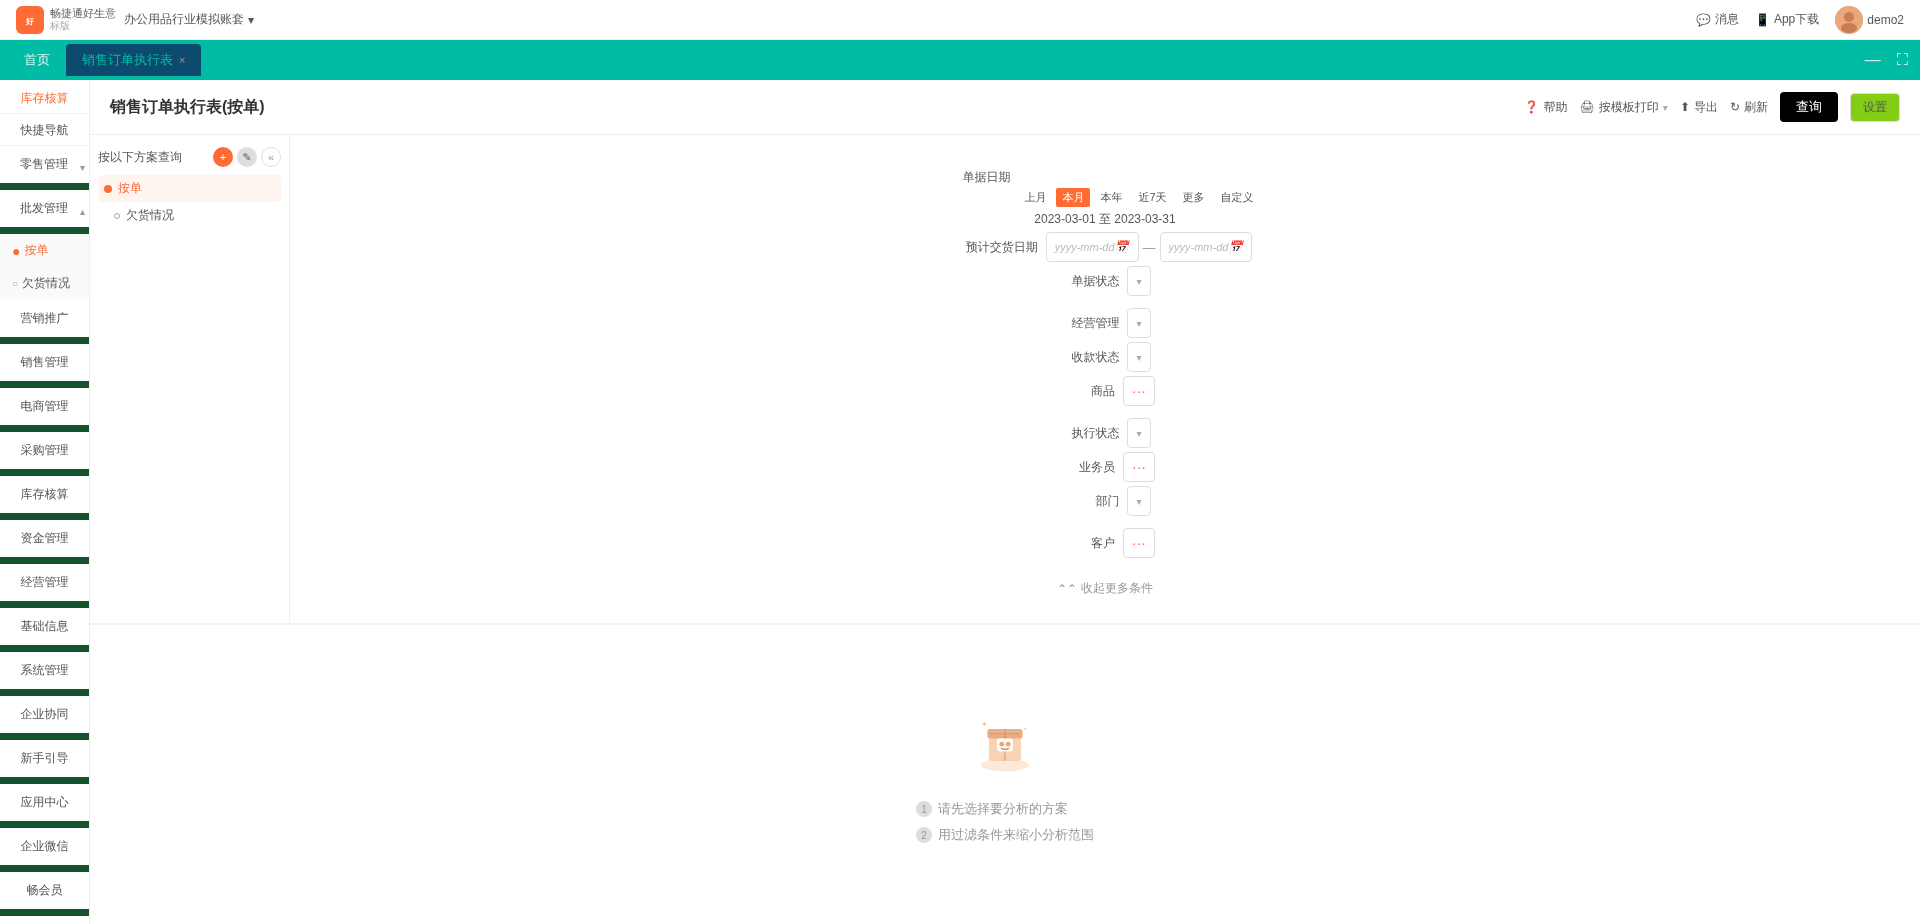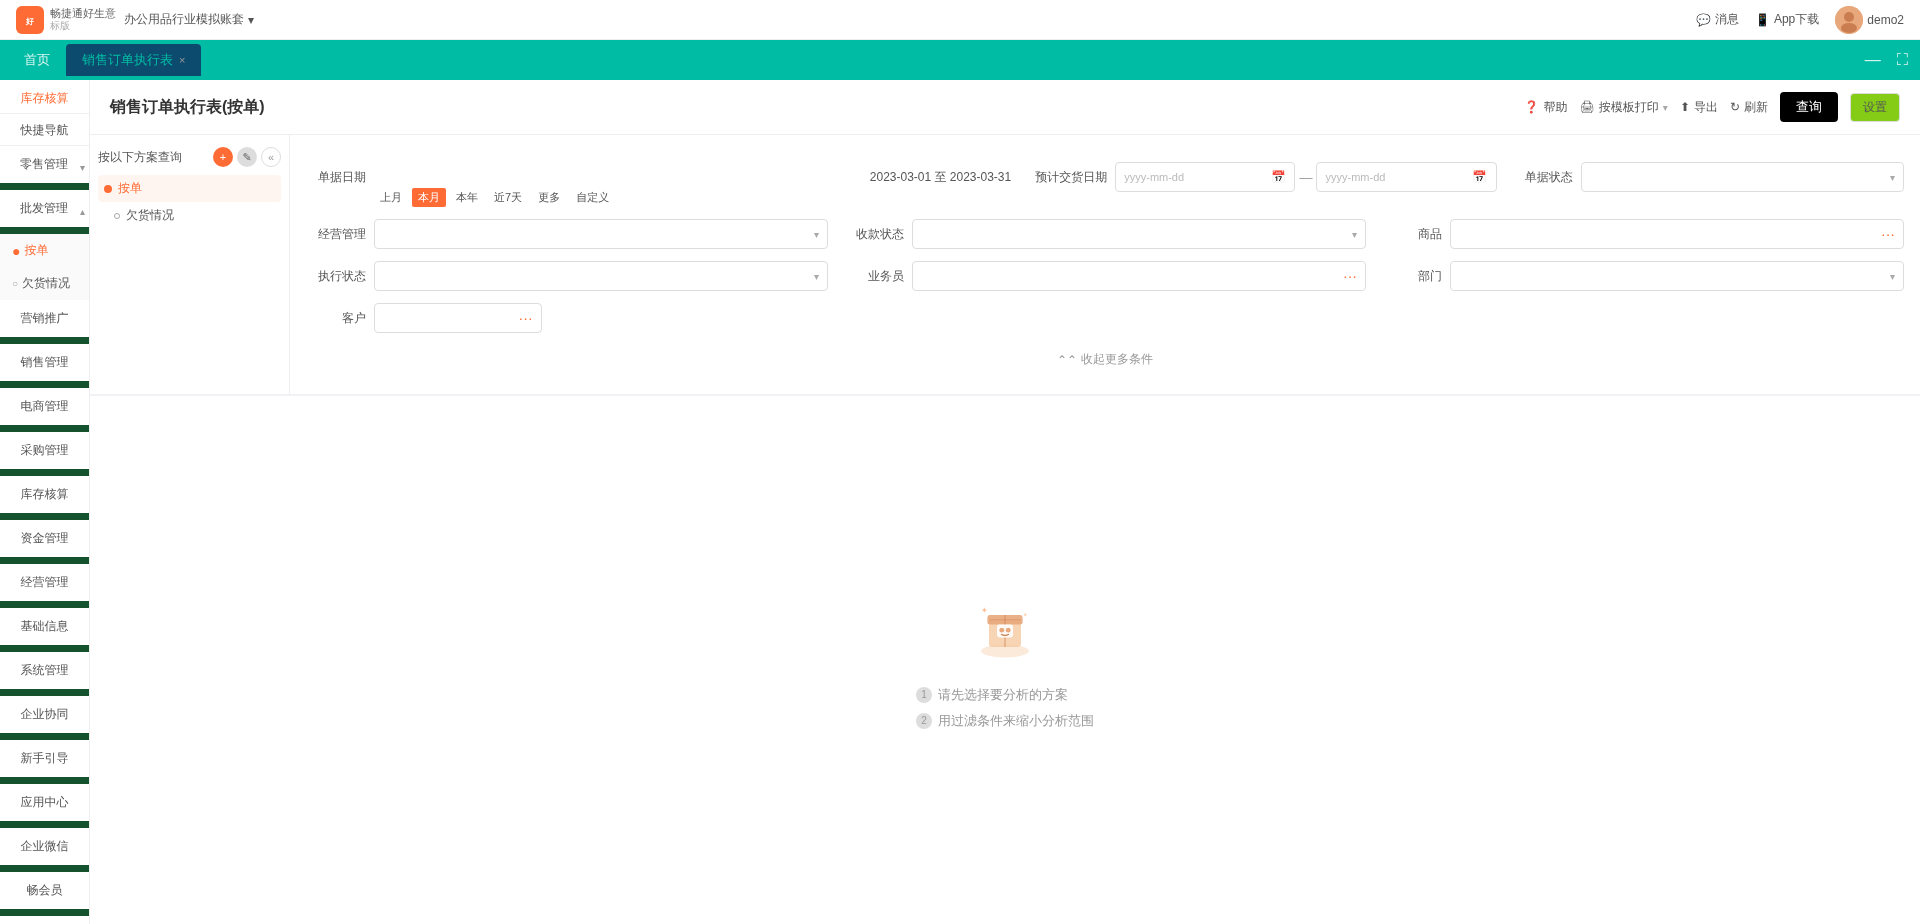--- a/index.html
+++ b/index.html
@@ -341,22 +341,23 @@
     }
 
     
     .filter-right {
       flex: 1;
       padding: 12px 16px;
     }
     .filter-row {
       display: flex;
       align-items: center;
-      gap: 16px;
+      gap: 4px;
       margin-bottom: 12px;
+      flex-direction: column;
     }
     .filter-group {
       display: flex;
       align-items: center;
       gap: 8px;
       flex: 1;
     }
     .filter-label {
       font-size: 12px;
       color: #555;
@@ -394,20 +395,21 @@
       flex: 1;
       height: 30px;
       border: 1px solid #ddd;
       border-radius: 4px;
       padding: 0 8px;
       font-size: 12px;
       color: #bbb;
       display: flex;
       align-items: center;
       justify-content: space-between;
+      font-style: italic;
     }
     .date-separator { color: #999; }
     .date-tabs {
       display: flex;
       gap: 4px;
       align-items: center;
     }
     .date-tab {
       padding: 2px 6px;
       font-size: 11px;

